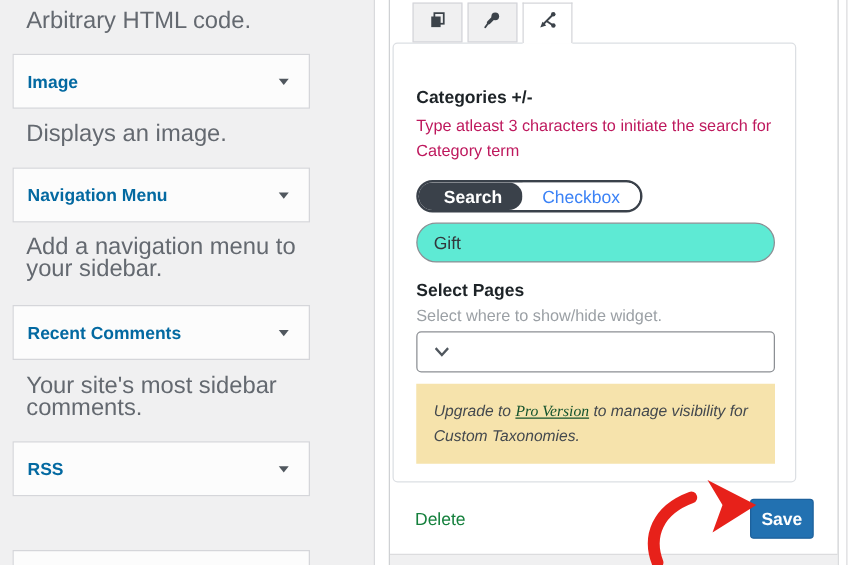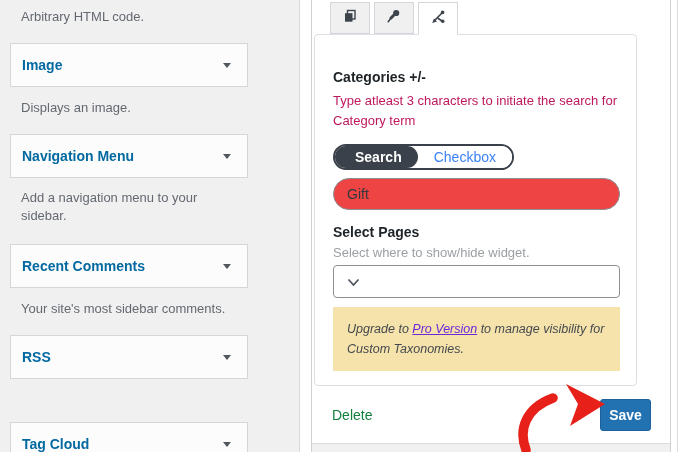--- a/index.html
+++ b/index.html
@@ -13,21 +13,21 @@
 
   
   .sidebar {
     width:300px; height:452px; flex:0 0 300px;
     background:#f0f0f1;
     border-right:1px solid #d9dadd;
     padding:8px 10px 0 10px;
     overflow:hidden;
   }
   .sb-text {
-    font-size:13px; color:#646970;
+    font-size:19px; color:#646970;
     margin-left:11px; line-height:18px;
   }
   .sb-box {
     height:44px; width:238px;
     background:#fcfcfc;
     border:1px solid #d5d6da;
     display:flex; align-items:center; justify-content:space-between;
     padding:0 16px 0 11px;
   }
   .sb-box .sb-title { font-size:14px; font-weight:700; color:#0369a1; }
@@ -84,41 +84,41 @@
   .toggle { display:flex; margin-top:13px; width:max-content; border-radius:13px; overflow:hidden; border:2px solid #3a414a; }
   .toggle-seg { height:22px; display:flex; align-items:center; justify-content:center; font-size:14px; cursor:pointer; }
   .toggle-seg.sel { background:#3a414a; color:#fff; font-weight:700; padding:0 16px 0 20px; border-radius:0 11px 11px 0; }
   .toggle-seg.unsel { background:#fff; color:#3b82f6; padding:0 16px; }
 
   .search-input {
     margin-top:8px; width:287px; height:32px;
     border:1px solid #8c8f94; border-radius:16px;
     font-size:14px; color:#32373c; padding:0 13px;
     font-family:"Liberation Sans", sans-serif;
-    background:#ef4444;
+    background:#5eead4;
   }
   .h2 { margin-top:14px; }
 
   .select-box {
     margin-top:4px; width:287px; height:33px;
     border:1px solid #8c8f94; border-radius:4px;
     display:flex; align-items:center; justify-content:space-between;
     padding:0 12px 0 13px; cursor:pointer; background:#fff;
   }
   .select-box .sel-text { font-size:15px; color:#1d2327; }
 
   .notice {
     margin-top:9px; width:287px;
     background:#f6e3ac;
     padding:12px 14px;
     font-size:12.5px; font-style:italic; color:#44494e;
     line-height:20px;
   }
   .notice .nowrap { white-space:nowrap; }
-  .notice a { color:#6d28d9; text-decoration:underline; cursor:pointer; }
+  .notice a { color:#14532d; text-decoration:underline; cursor:pointer;font-family:Liberation Serif, serif; }
 
   .panel-footer {
     height:58px;
     display:flex; align-items:center; justify-content:space-between;
     padding:0 19px 0 20px;
     border-bottom:1px solid #dcdcde;
   }
   .delete-link { font-size:14px; color:#15803d; cursor:pointer; }
   .save-btn {
     width:51px; height:32px;

